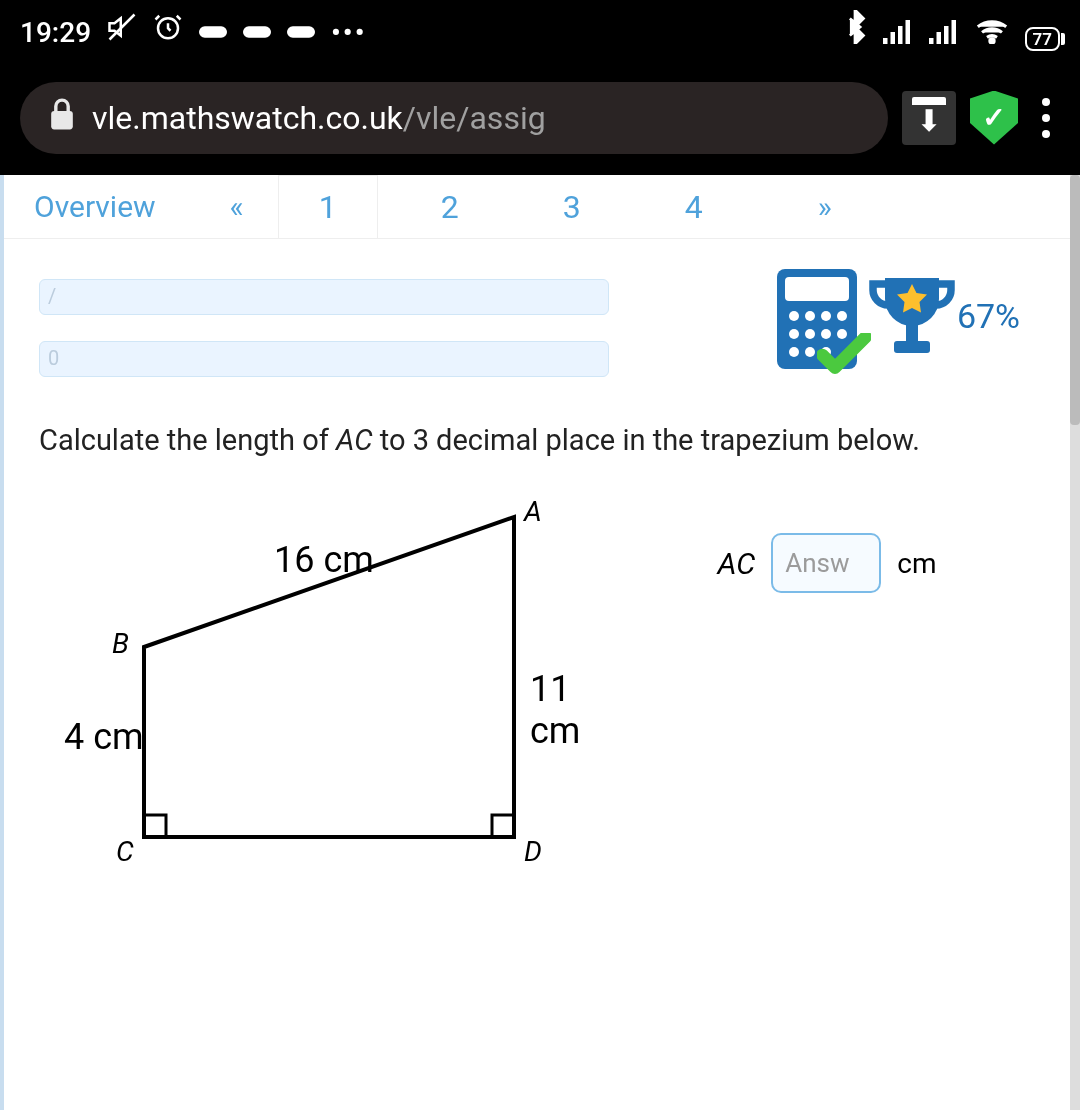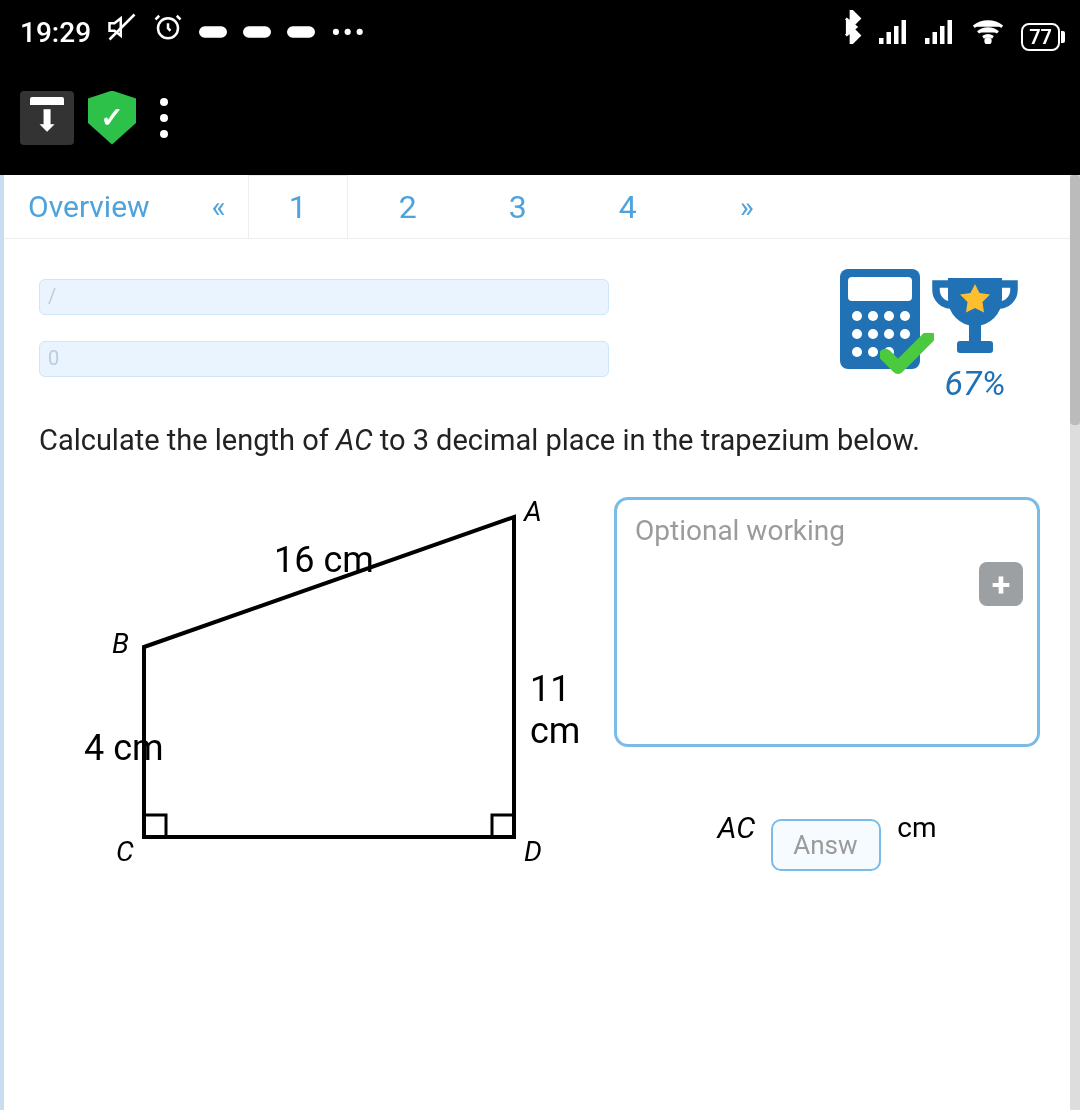--- a/index.html
+++ b/index.html
@@ -16,21 +16,21 @@
   color: #fff;
   display: flex;
   align-items: center;
   justify-content: space-between;
   padding: 0 20px;
   font-size: 28px;
   font-weight: 500;
 }
 .status-left, .status-right { display: flex; align-items: flex-end; gap: 16px; }
 .status-right svg { fill: #fff; }
-.battery-box { border: 2.5px solid #fff; border-radius: 8px; padding: 0 6px; font-size: 20px; font-weight: 600; position: relative; }
+.battery-box { border: 2.5px solid #fff; border-radius: 8px; padding: 0 6px; font-size: 17px; font-weight: 600; position: relative; }
 .battery-box::after { content:''; position:absolute; right:-7px; top:50%; transform:translateY(-50%); width:4px; height:12px; background:#fff; border-radius:0 2px 2px 0; }
 .browser-bar {
   height: 115px;
   background: #000;
   display: flex;
   align-items: center;
   padding: 0 20px;
   gap: 14px;
 }
 .url-pill {
@@ -65,24 +65,24 @@
 .menu-dots { display:flex; flex-direction:column; gap:8px; padding:0 10px; }
 .menu-dots span { width:8px; height:8px; background:#fff; border-radius:50%; }
 .content {
   background: #fff;
   height: calc(1110px - 175px);
   position: relative;
   border-left: 4px solid #c8ddef;
   border-right: 10px solid #ddd;
 }
 .nav-row {
-  display:flex; align-items:center; height:64px; padding: 0 24px;
+  display:flex; align-items:center; height:64px; padding: 0 30px;
   font-size: 30px; color:#4fa2db;
   border-bottom: 1px solid #eee;
-  gap: 10px;
+  gap: 22px;
   overflow: hidden;
 }
 .nav-overview { padding-right: 40px; }
 .nav-chev { font-size: 30px; padding: 0 12px; }
 .nav-qnum {
   width: 100px; text-align:center; padding: 12px 0;
   border: 1px solid #eee; border-bottom: none;
   color:#4fa2db; font-size: 32px;
 }
 .nav-qnum.plain { border:none; }
@@ -99,21 +99,21 @@
   position:absolute; right: 50px; top: 30px;
   display:flex; align-items:flex-start; gap: 10px;
 }
 .calculator {
   width: 80px; height: 100px; position:relative;
 }
 .calculator .body { width:80px; height:100px; background:#2171b5; border-radius:8px; position:relative; }
 .calculator .screen { position:absolute; top:8px; left:8px; right:8px; height:24px; background:#fff; border-radius:4px; }
 .calculator .dot { position:absolute; width:10px; height:10px; background:#fff; border-radius:50%; }
 .check-overlay { position:absolute; bottom:-8px; right:-14px; }
-.trophy-wrap { display:flex; flex-direction:column; align-items:center;font-style:italic; }
+.trophy-wrap { display:flex; align-items:center; }
 .trophy-pct { color:#2171b5; font-size:34px; margin-top:4px; }
 .question-text {
   font-size: 29px; color:#222; padding: 0 35px 30px 35px;
 }
 .question-text .ital { font-style: italic; }
 .diagram-row { display:flex; padding: 0 30px; gap: 20px; }
 .diagram { width: 560px; height: 400px; position:relative; }
 .diagram svg { position:absolute; top:0; left:0; }
 .dlabel { position:absolute; font-size:28px; color:#000; font-style: italic; }
 .dmeasure { position:absolute; font-size:36px; color:#000; }
@@ -129,24 +129,23 @@
   color:#fff; font-size:34px; font-weight:bold;
   display:flex; align-items:center; justify-content:center;
 }
 .answer-row {
   display:flex; align-items:center; gap: 16px; margin-top: 36px;
   justify-content: center;
 }
 .answer-label { font-style: italic; font-size: 30px; }
 .answer-input {
   border: 2px solid #7bbbe8; border-radius: 10px;
-  height: 52px; width: 110px; padding: 0 20px;
+  height: 60px; width: 110px; padding: 0 12px;
   color:#9b9b9b; font-size: 26px; display:flex; align-items:center;
   background: #f6fbff;
-  margin-top: 36px;
 }
 .answer-unit { font-size: 28px; }
 .scrollbar-thumb {
   position:absolute; right:-10px; top:0; width:10px; height:250px; background:#bbb; border-radius:4px;
 }
 </style>
 </head>
 <body>
 
 <div class="status-bar">
@@ -207,20 +206,31 @@
       <svg width="34" height="26" viewBox="0 0 24 18" fill="none" stroke="#fff" stroke-width="2.2">
           <path d="M2 6a16 16 0 0 1 20 0M5 10a11 11 0 0 1 14 0M8.5 13.5a6 6 0 0 1 7 0"></path>
           <circle cx="12" cy="16" r="1.5" fill="#fff"></circle>
         </svg>
     </span>
     <span class="battery-box">77</span>
   </div>
 </div>
 
 <div class="browser-bar">
+  <div class="url-pill">
+    <span>
+      <svg width="28" height="34" viewBox="0 0 18 22" fill="#e8e8e8">
+          <rect x="2" y="9" width="14" height="12" rx="2"></rect>
+          <path d="M5 9V6a4 4 0 0 1 8 0v3" fill="none" stroke="#e8e8e8" stroke-width="2.2"></path>
+        </svg>
+    </span>
+    <span class="url-text">
+      <span class="url-host">vle.mathswatch.co.uk</span><span class="url-path">/vle/assig</span>
+    </span>
+  </div>
   <div class="dl-icon">
     <span class="dl-arrow">⬇</span>
   </div>
   <div class="shield">✓</div>
   <div class="menu-dots">
     <span></span>
       <span></span>
       <span></span>
   </div>
 </div>
@@ -285,28 +295,24 @@
         <polygon points="110,160 480,30 480,350 110,350" fill="none" stroke="#000" stroke-width="4"></polygon>
         <rect x="110" y="328" width="22" height="22" fill="none" stroke="#000" stroke-width="3"></rect>
         <rect x="458" y="328" width="22" height="22" fill="none" stroke="#000" stroke-width="3"></rect>
       </svg>
       <div class="dlabel" style="top:8px; left:490px;">A</div>
       <div class="dlabel" style="top:140px; left:78px;">B</div>
       <div class="dlabel" style="top:348px; left:82px;">C</div>
       <div class="dlabel" style="top:348px; left:490px;">D</div>
       <div class="dmeasure" style="top:52px; left:240px;">16 cm</div>
       <div class="dmeasure" style="top:181px; left:496px;">11 cm</div>
-      <div class="dmeasure" style="top:240px; left:30px;margin-left:20px;">4 cm</div>
+      <div class="dmeasure" style="top:229px; left:30px;">4 cm</div>
     </div>
 
     <div class="answer-col">
-      <div class="working-box">
-        <div class="working-ph">Optional working</div>
-        <div class="plus-btn">+</div>
-      </div>
       <div class="answer-row">
         <span class="answer-label">AC</span>
         <div class="answer-input">Answ</div>
         <span class="answer-unit">cm</span>
       </div>
     </div>
   </div>
 
 </div>
 

